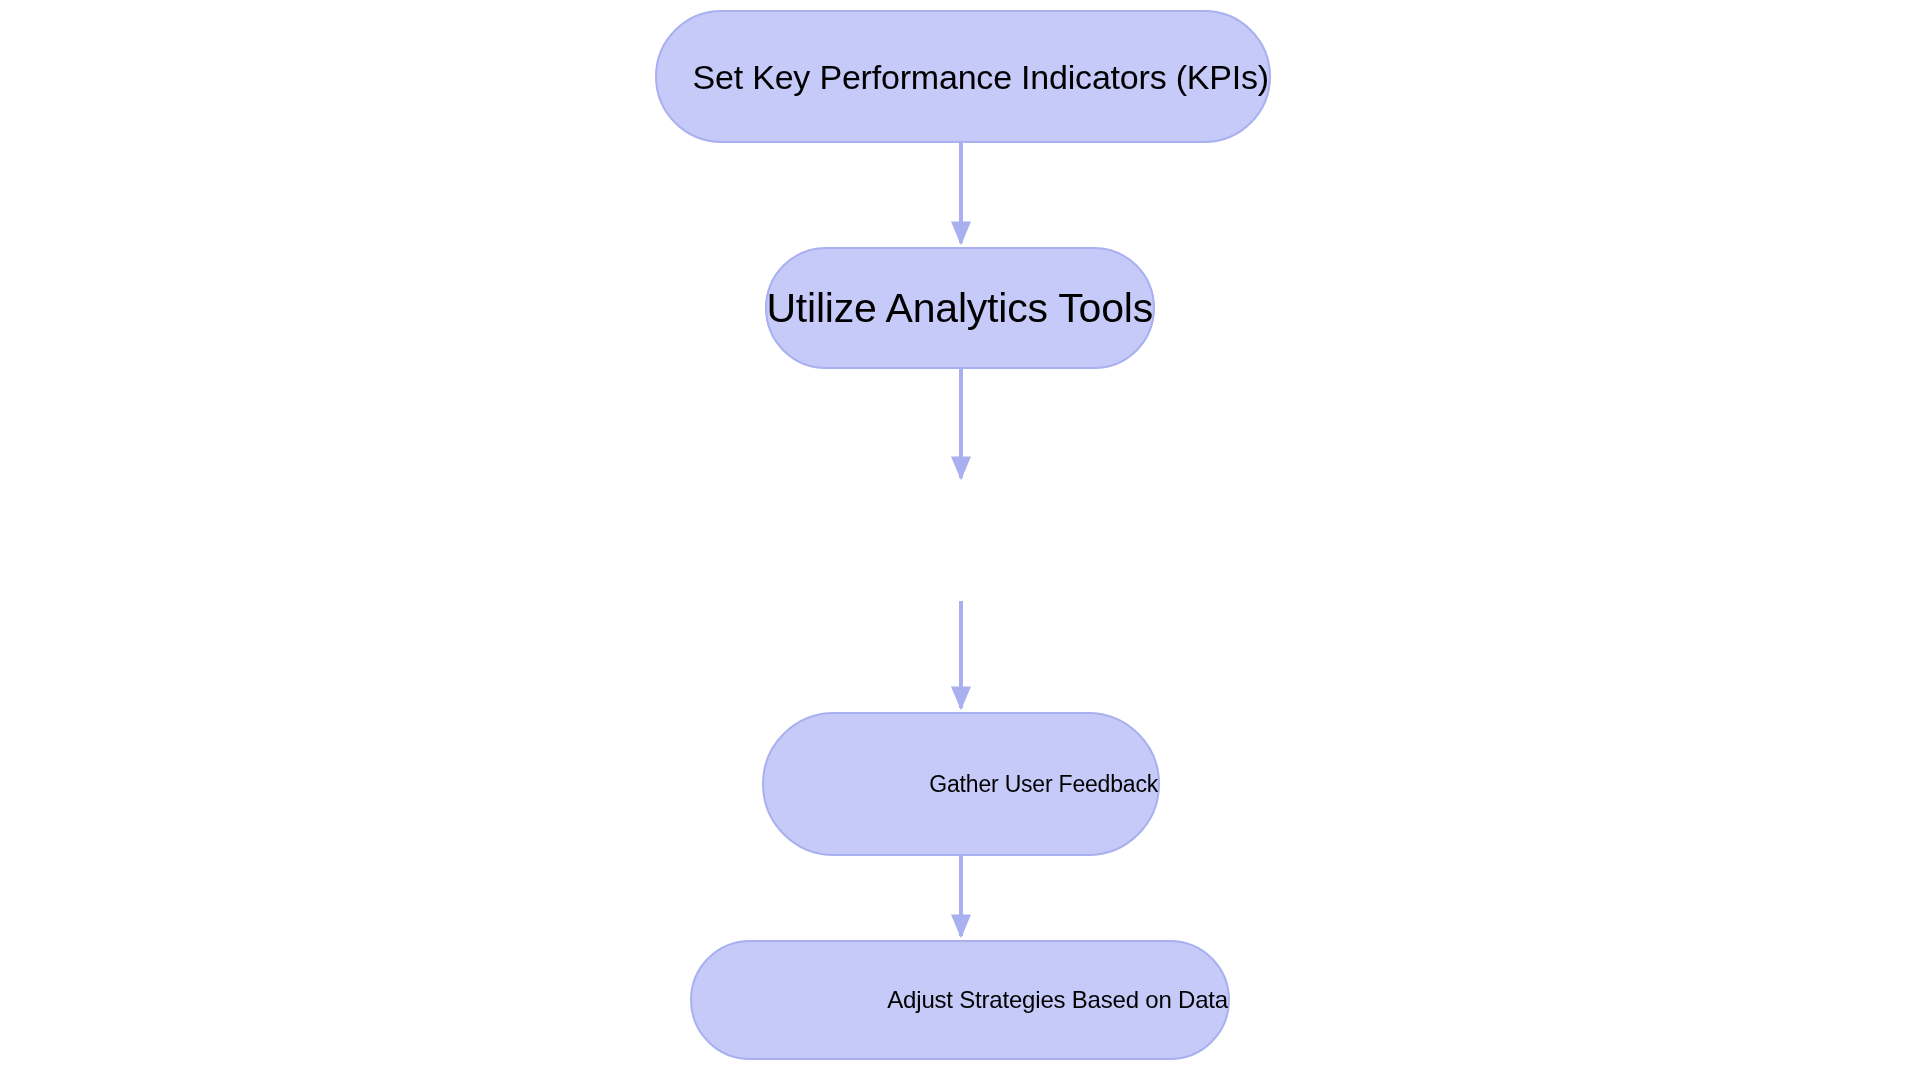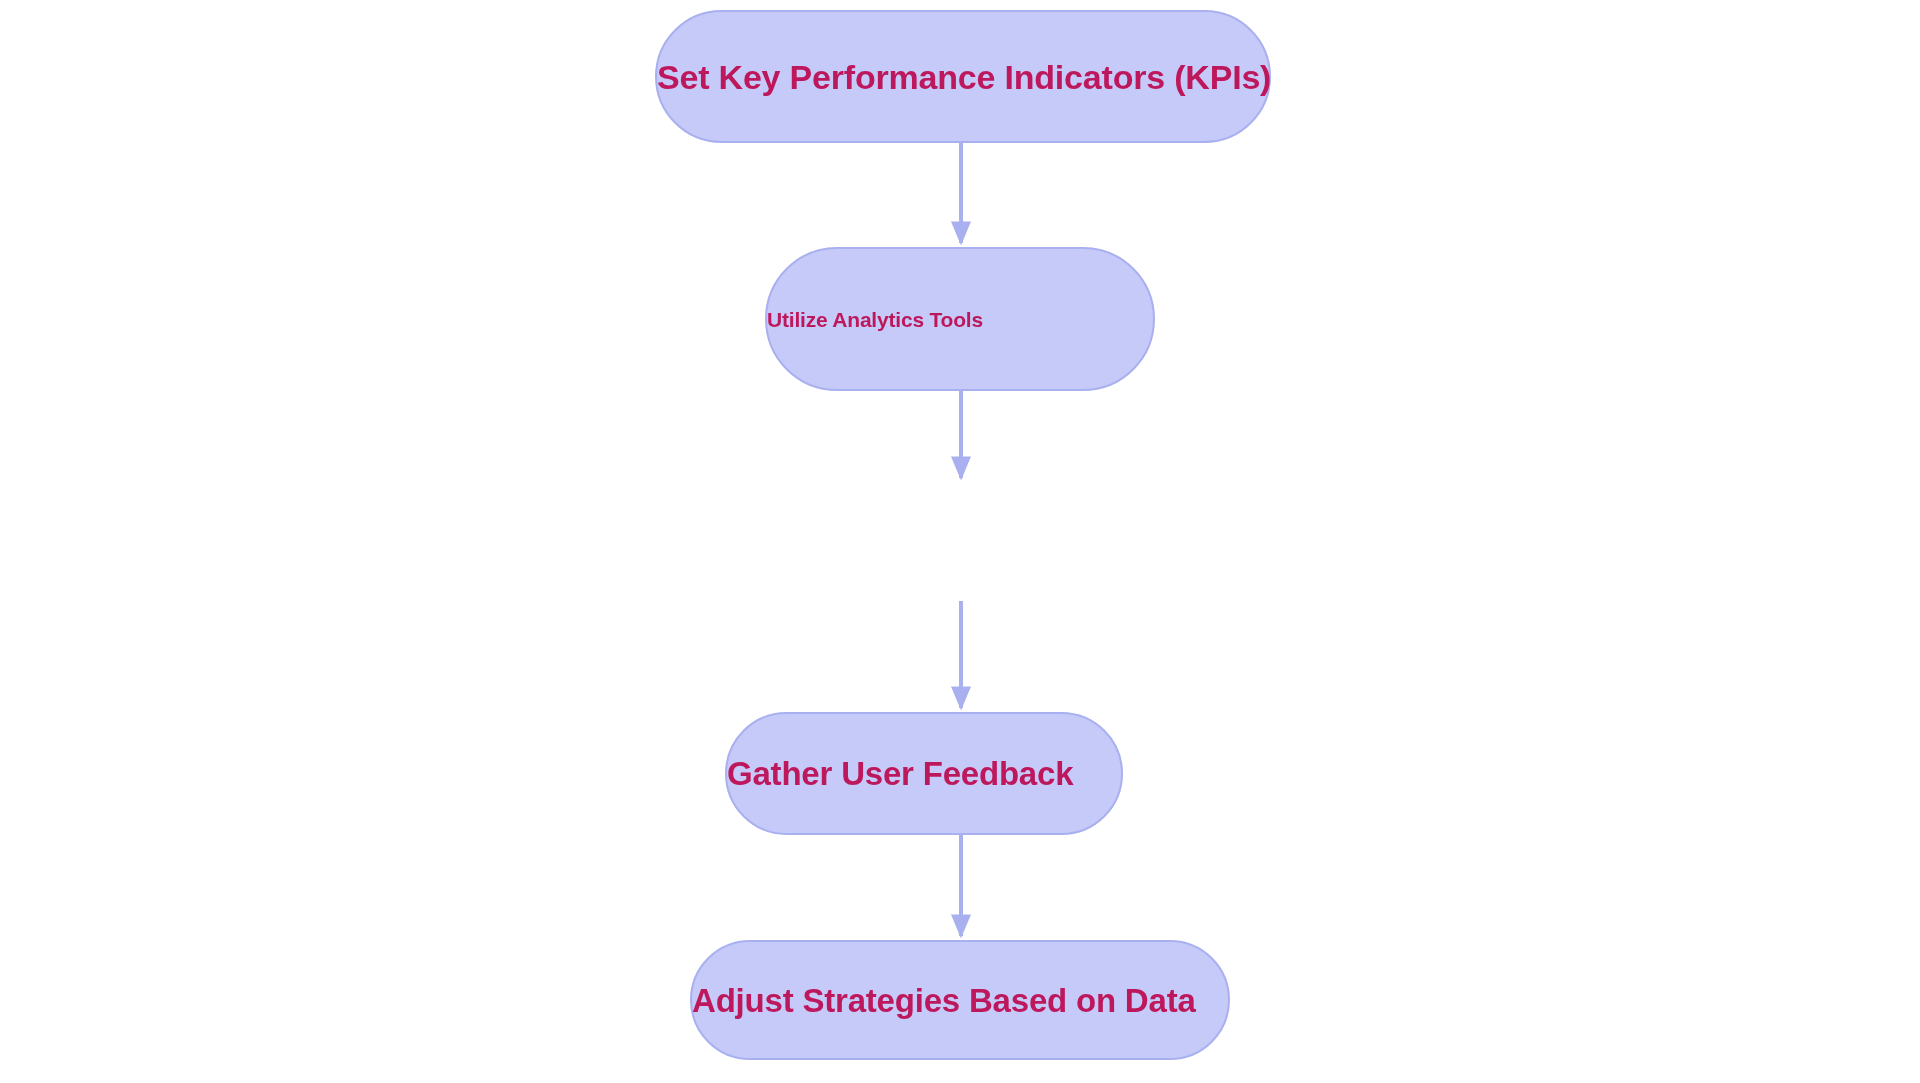--- a/index.html
+++ b/index.html
@@ -29,43 +29,43 @@
     width: 1920px;
     height: 1083px;
     pointer-events: none;
   }
 
   .node {
     position: absolute;
     box-sizing: border-box;
     display: flex;
     align-items: center;
-    justify-content: flex-start;
+    justify-content: flex-end;
     background: #c5caf9;
     border: 2px solid #a9b0ef;
     border-radius: 999px;
-    color: #be185d;
+    color: #000000;
     font-family: "Liberation Sans", sans-serif;
-    font-weight: 700;
+    font-weight: 400;
     letter-spacing: -0.2px;
     white-space: nowrap;
     user-select: none;
   }
 
   .node-label {
     display: block;
     line-height: 1;
   }
 
   
   .node-1 { left: 655px;  top: 10px;   width: 616px; height: 133px; font-size: 34px; }
-  .node-2 { left: 765px;  top: 247px;  width: 390px; height: 144px; font-size: 21px; }
+  .node-2 { left: 765px;  top: 247px;  width: 390px; height: 122px; font-size: 41px; }
   .node-3 { left: 752px;  top: 482px;  width: 420px; height: 119px; font-size: 33px; }
-  .node-4 { left: 725px;  top: 712px;  width: 398px; height: 123px; font-size: 33px; }
-  .node-5 { left: 690px;  top: 940px;  width: 540px; height: 120px; font-size: 33px; }
+  .node-4 { left: 762px;  top: 712px;  width: 398px; height: 144px; font-size: 23px; }
+  .node-5 { left: 690px;  top: 940px;  width: 540px; height: 120px; font-size: 24px; }
 </style>
 </head>
 <body>
 
 <div id="flowchart">
 
   <svg class="edge-layer" viewBox="0 0 1920 1083" width="1920" height="1083" xmlns="http://www.w3.org/2000/svg">
     <defs>
       <marker id="arrowhead" markerWidth="6" markerHeight="5" refX="5.4" refY="2.5" orient="auto" markerUnits="strokeWidth">
         <path d="M0,0 L6,2.5 L0,5 z" fill="#a9b0ef"></path>

